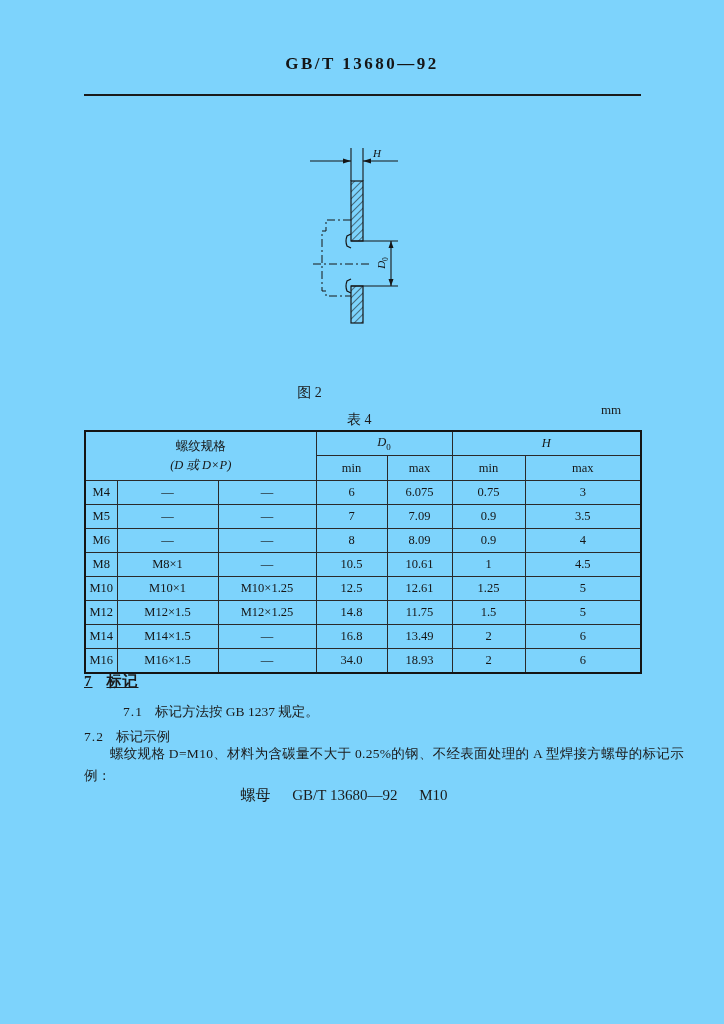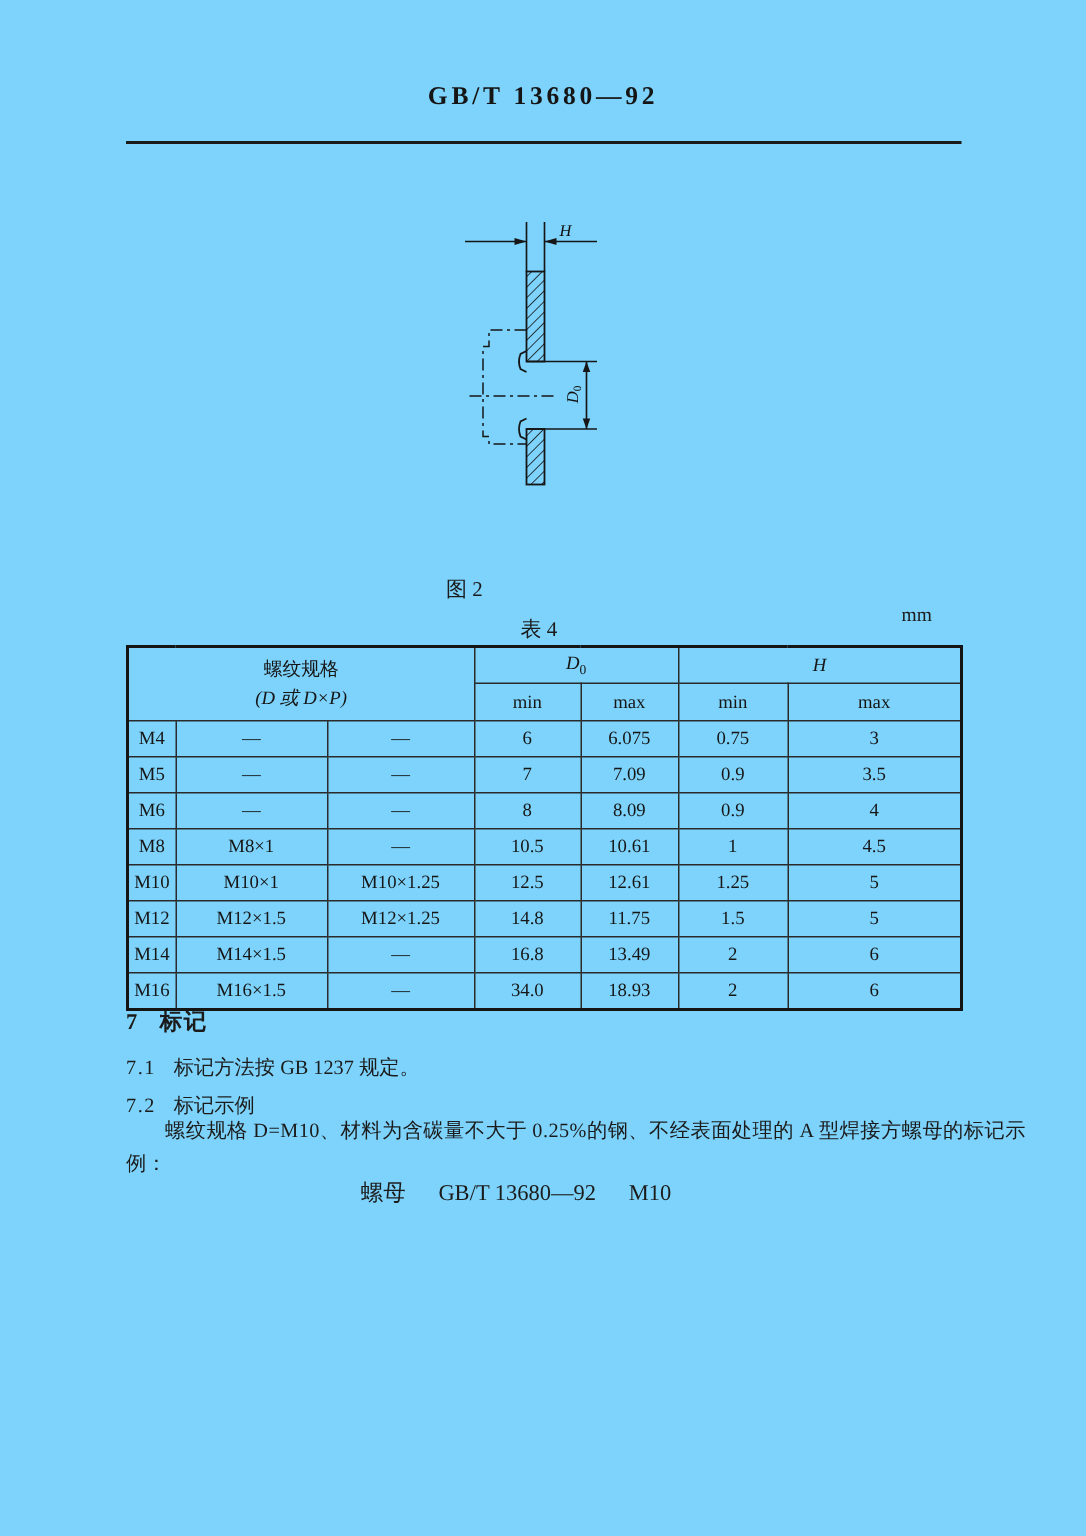--- a/index.html
+++ b/index.html
@@ -27,25 +27,25 @@
   table.spec td, table.spec th {
     border:1px solid #2a2a2a; text-align:center; vertical-align:middle;
     padding:0; font-weight:normal; overflow:hidden; white-space:nowrap;
   }
   table.spec thead tr:first-child th { height:23px; }
   table.spec thead tr:last-child th { height:24px; }
   table.spec tbody td { height:23px; }
   .dim-italic { font-style:italic; font-family:"Liberation Serif",serif; }
   sub.dim-sub { font-size:9px; }
   .spec-head-line { line-height:1.55; }
-  .sec-heading { top:672px; left:84px; font-size:15px; font-weight:bold; letter-spacing:1px; }
+  .sec-heading { top:672px; left:84px; font-size:15px; font-weight:bold; letter-spacing:1px;text-decoration:underline; }
   .sec-heading .num { margin-right:14px; font-weight:bold; }
   .clause { left:84px; font-size:13.5px; }
   .clause .num { margin-right:12px; letter-spacing:1px; }
-  .clause-1 { top:703px; }
+  .clause-1 { top:703px;margin-left:39px; }
   .clause-2 { top:728px; }
   .para-line1 { top:745px; left:110px; font-size:13.5px; letter-spacing:0.3px; }
   .para-line2 { top:767px; left:84px; font-size:13.5px; }
   .example-line { top:786px; left:84px; width:520px; text-align:center; font-size:15px; }
   .example-line span { margin:0 9px; }
   .figure-svg { top:136px; left:293px; }
   text.fig-label { font-style:italic; font-size:11px; fill:#111; font-family:"Liberation Serif",serif; }
 </style>
 </head>
 <body>

